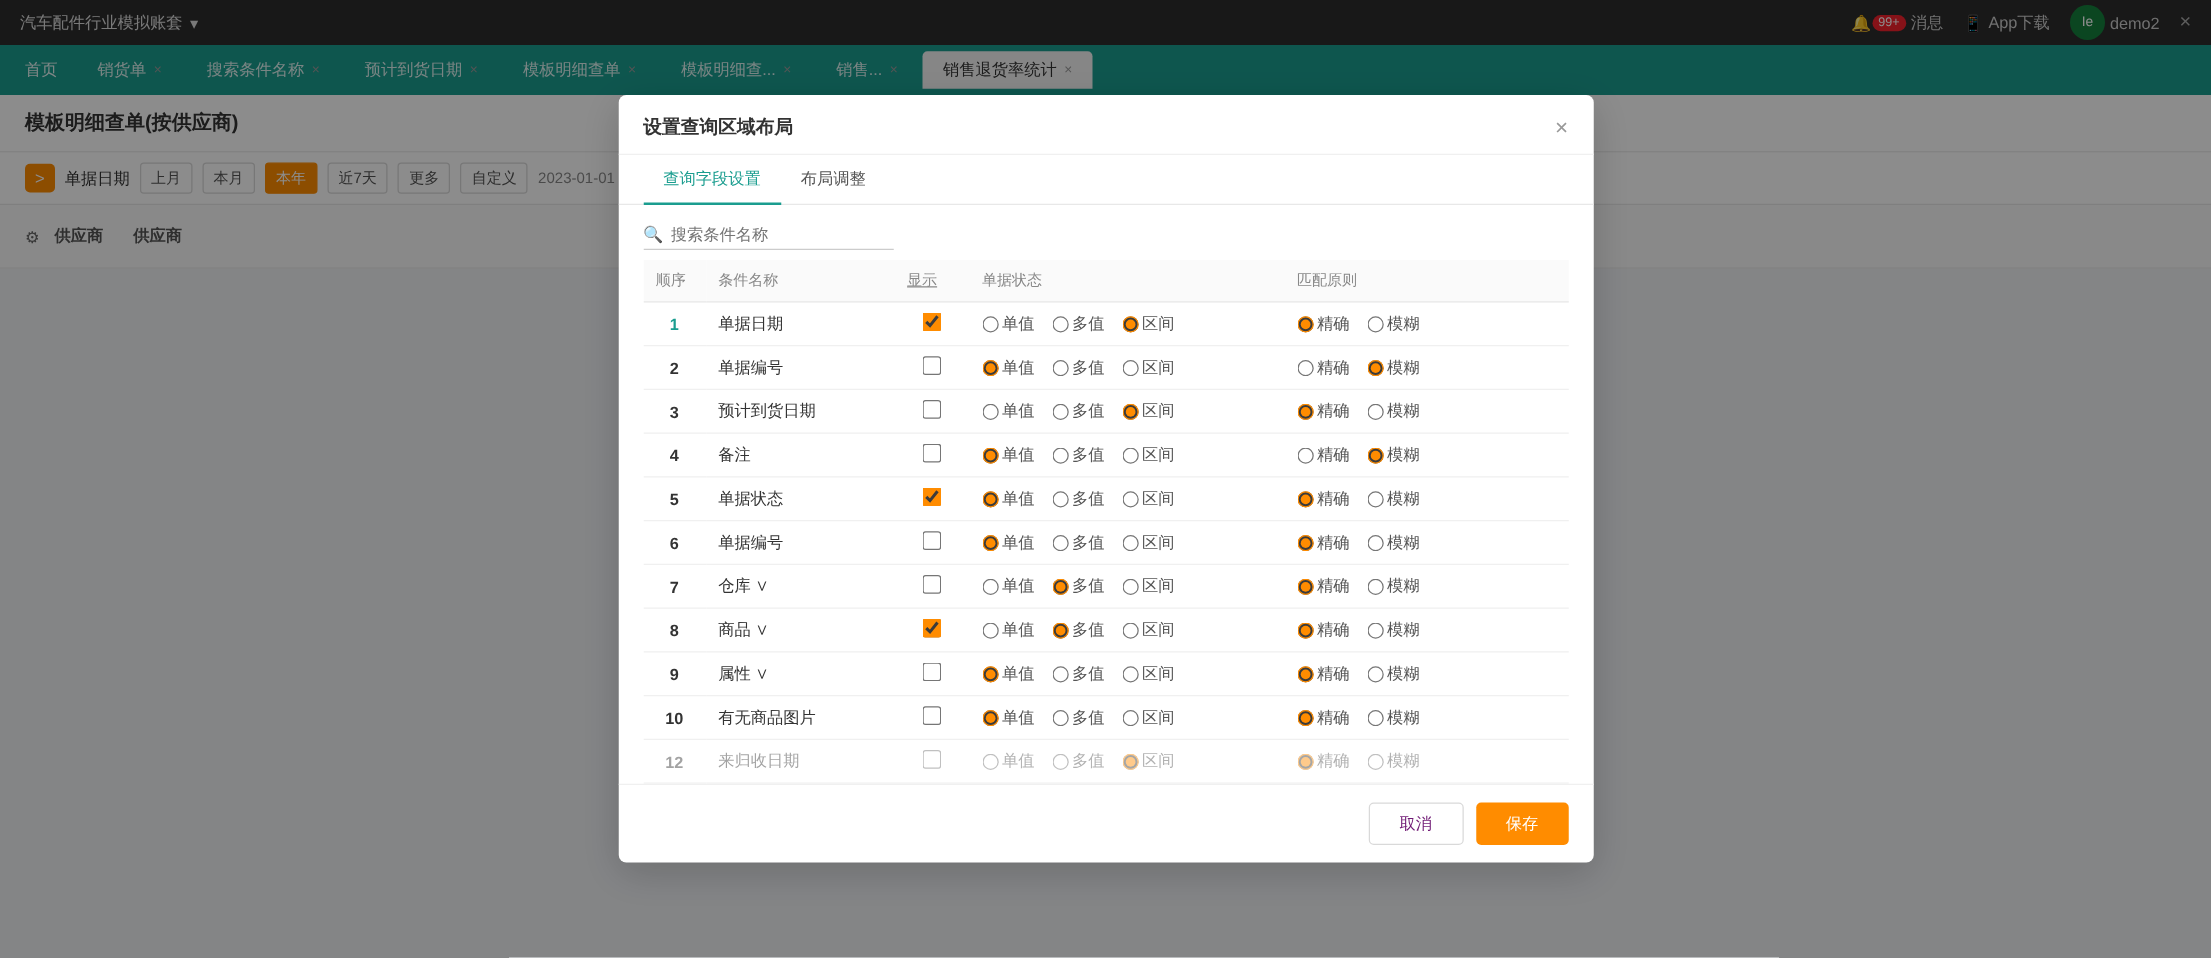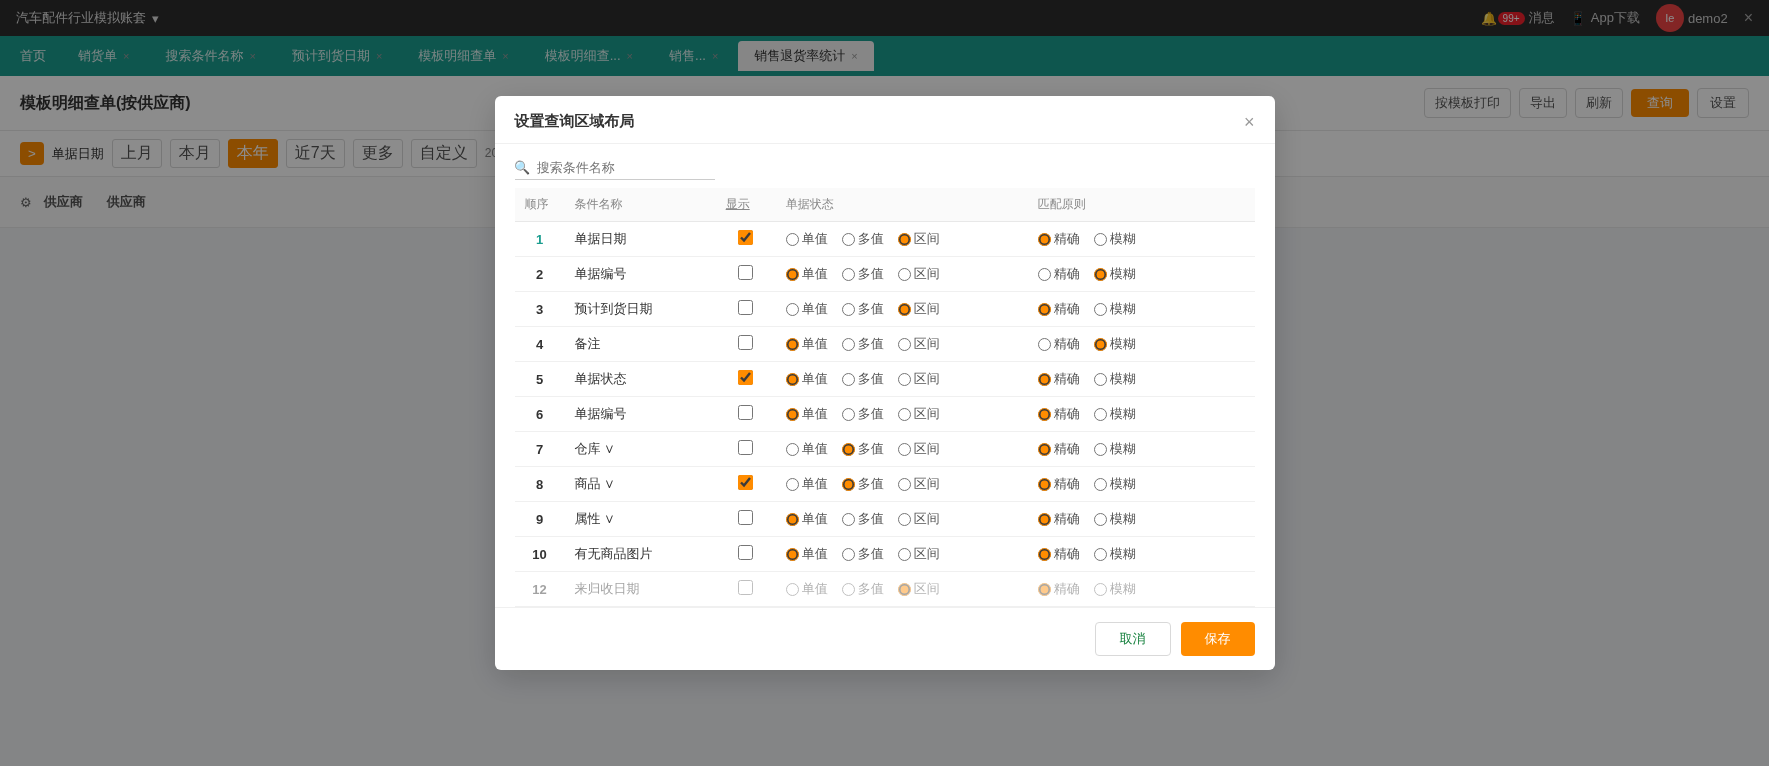--- a/index.html
+++ b/index.html
@@ -90,21 +90,21 @@
     .filter-bar {
       background: #fff;
       padding: 8px 20px;
       display: flex;
       align-items: center;
       gap: 8px;
       border-bottom: 1px solid #e8e8e8;
     }
     .filter-toggle { background: #ff8c00; color: #fff; border: none; padding: 4px 8px; border-radius: 4px; cursor: pointer; }
     .filter-label { color: #333; font-size: 13px; }
-    .filter-date-btn { padding: 3px 8px; border: 1px solid #d9d9d9; border-radius: 3px; cursor: pointer; background: #fff; font-size: 16px; color: #555; }
+    .filter-date-btn { padding: 3px 8px; border: 1px solid #d9d9d9; border-radius: 3px; cursor: pointer; background: #fff; font-size: 12px; color: #555; }
     .filter-date-btn.active { background: #ff8c00; color: #fff; border-color: #ff8c00; }
     .filter-date-range { color: #888; font-size: 12px; }
     .filter-more { color: #1a9d8f; font-size: 12px; cursor: pointer; }
 
     
     .table-area {
       background: #fff;
       margin: 0;
       padding: 0;
     }
@@ -246,36 +246,36 @@
       gap: 10px;
       border-top: 1px solid #f0f0f0;
     }
     .btn-cancel {
       border: 1px solid #d9d9d9;
       background: #fff;
       padding: 7px 24px;
       border-radius: 4px;
       cursor: pointer;
       font-size: 13px;
-      color: #15803d;
+      color: #701a75;
     }
     .btn-save {
       background: #ff8c00;
       color: #fff;
       border: none;
       padding: 7px 24px;
       border-radius: 4px;
       cursor: pointer;
       font-size: 13px;
     }
 
     
     .avatar {
       width: 28px; height: 28px;
-      background: #ef4444;
+      background: #15803d;
       border-radius: 50%;
       display: flex; align-items: center; justify-content: center;
       font-size: 11px; color: #fff;
     }
 
     
     .notif-icon { position: relative; display: inline-flex; align-items: center; }
 
     
     .partial-row td { opacity: 0.45; }
@@ -337,27 +337,20 @@
     <span class="tab-close">×</span>
   </div>
   <div class="tab-item active">
     <span>销售退货率统计</span>
     <span class="tab-close">×</span>
   </div>
 </div>
 
 <div class="page-header">
   <div class="page-title">模板明细查单(按供应商)</div>
-  <div class="page-actions">
-    <button class="btn-print">按模板打印</button>
-    <button class="btn-export">导出</button>
-    <button class="btn-refresh">刷新</button>
-    <button class="btn-query">查询</button>
-    <button class="btn-settings">设置</button>
-  </div>
 </div>
 
 <div class="filter-bar">
   <button class="filter-toggle">&gt;</button>
   <span class="filter-label">单据日期</span>
   <button class="filter-date-btn">上月</button>
   <button class="filter-date-btn">本月</button>
   <button class="filter-date-btn active">本年</button>
   <button class="filter-date-btn">近7天</button>
   <button class="filter-date-btn">更多</button>
@@ -375,20 +368,28 @@
 </div>
 
 <div class="overlay">
   <div class="dialog">
 
     <div class="dialog-header">
       <span class="dialog-title">设置查询区域布局</span>
       <span class="dialog-close">×</span>
     </div>
 
+    <div class="dialog-tabs">
+      <div class="dialog-tab active">
+        <span>查询字段设置</span>
+      </div>
+      <div class="dialog-tab">
+        <span>布局调整</span>
+      </div>
+    </div>
 
     <div class="dialog-search">
       <div class="search-box">
         <span class="search-icon">🔍</span>
         <input type="text" class="search-input" placeholder="搜索条件名称" style="">
       </div>
     </div>
 
     <div class="dialog-table-wrap">
       <table class="dialog-table">

